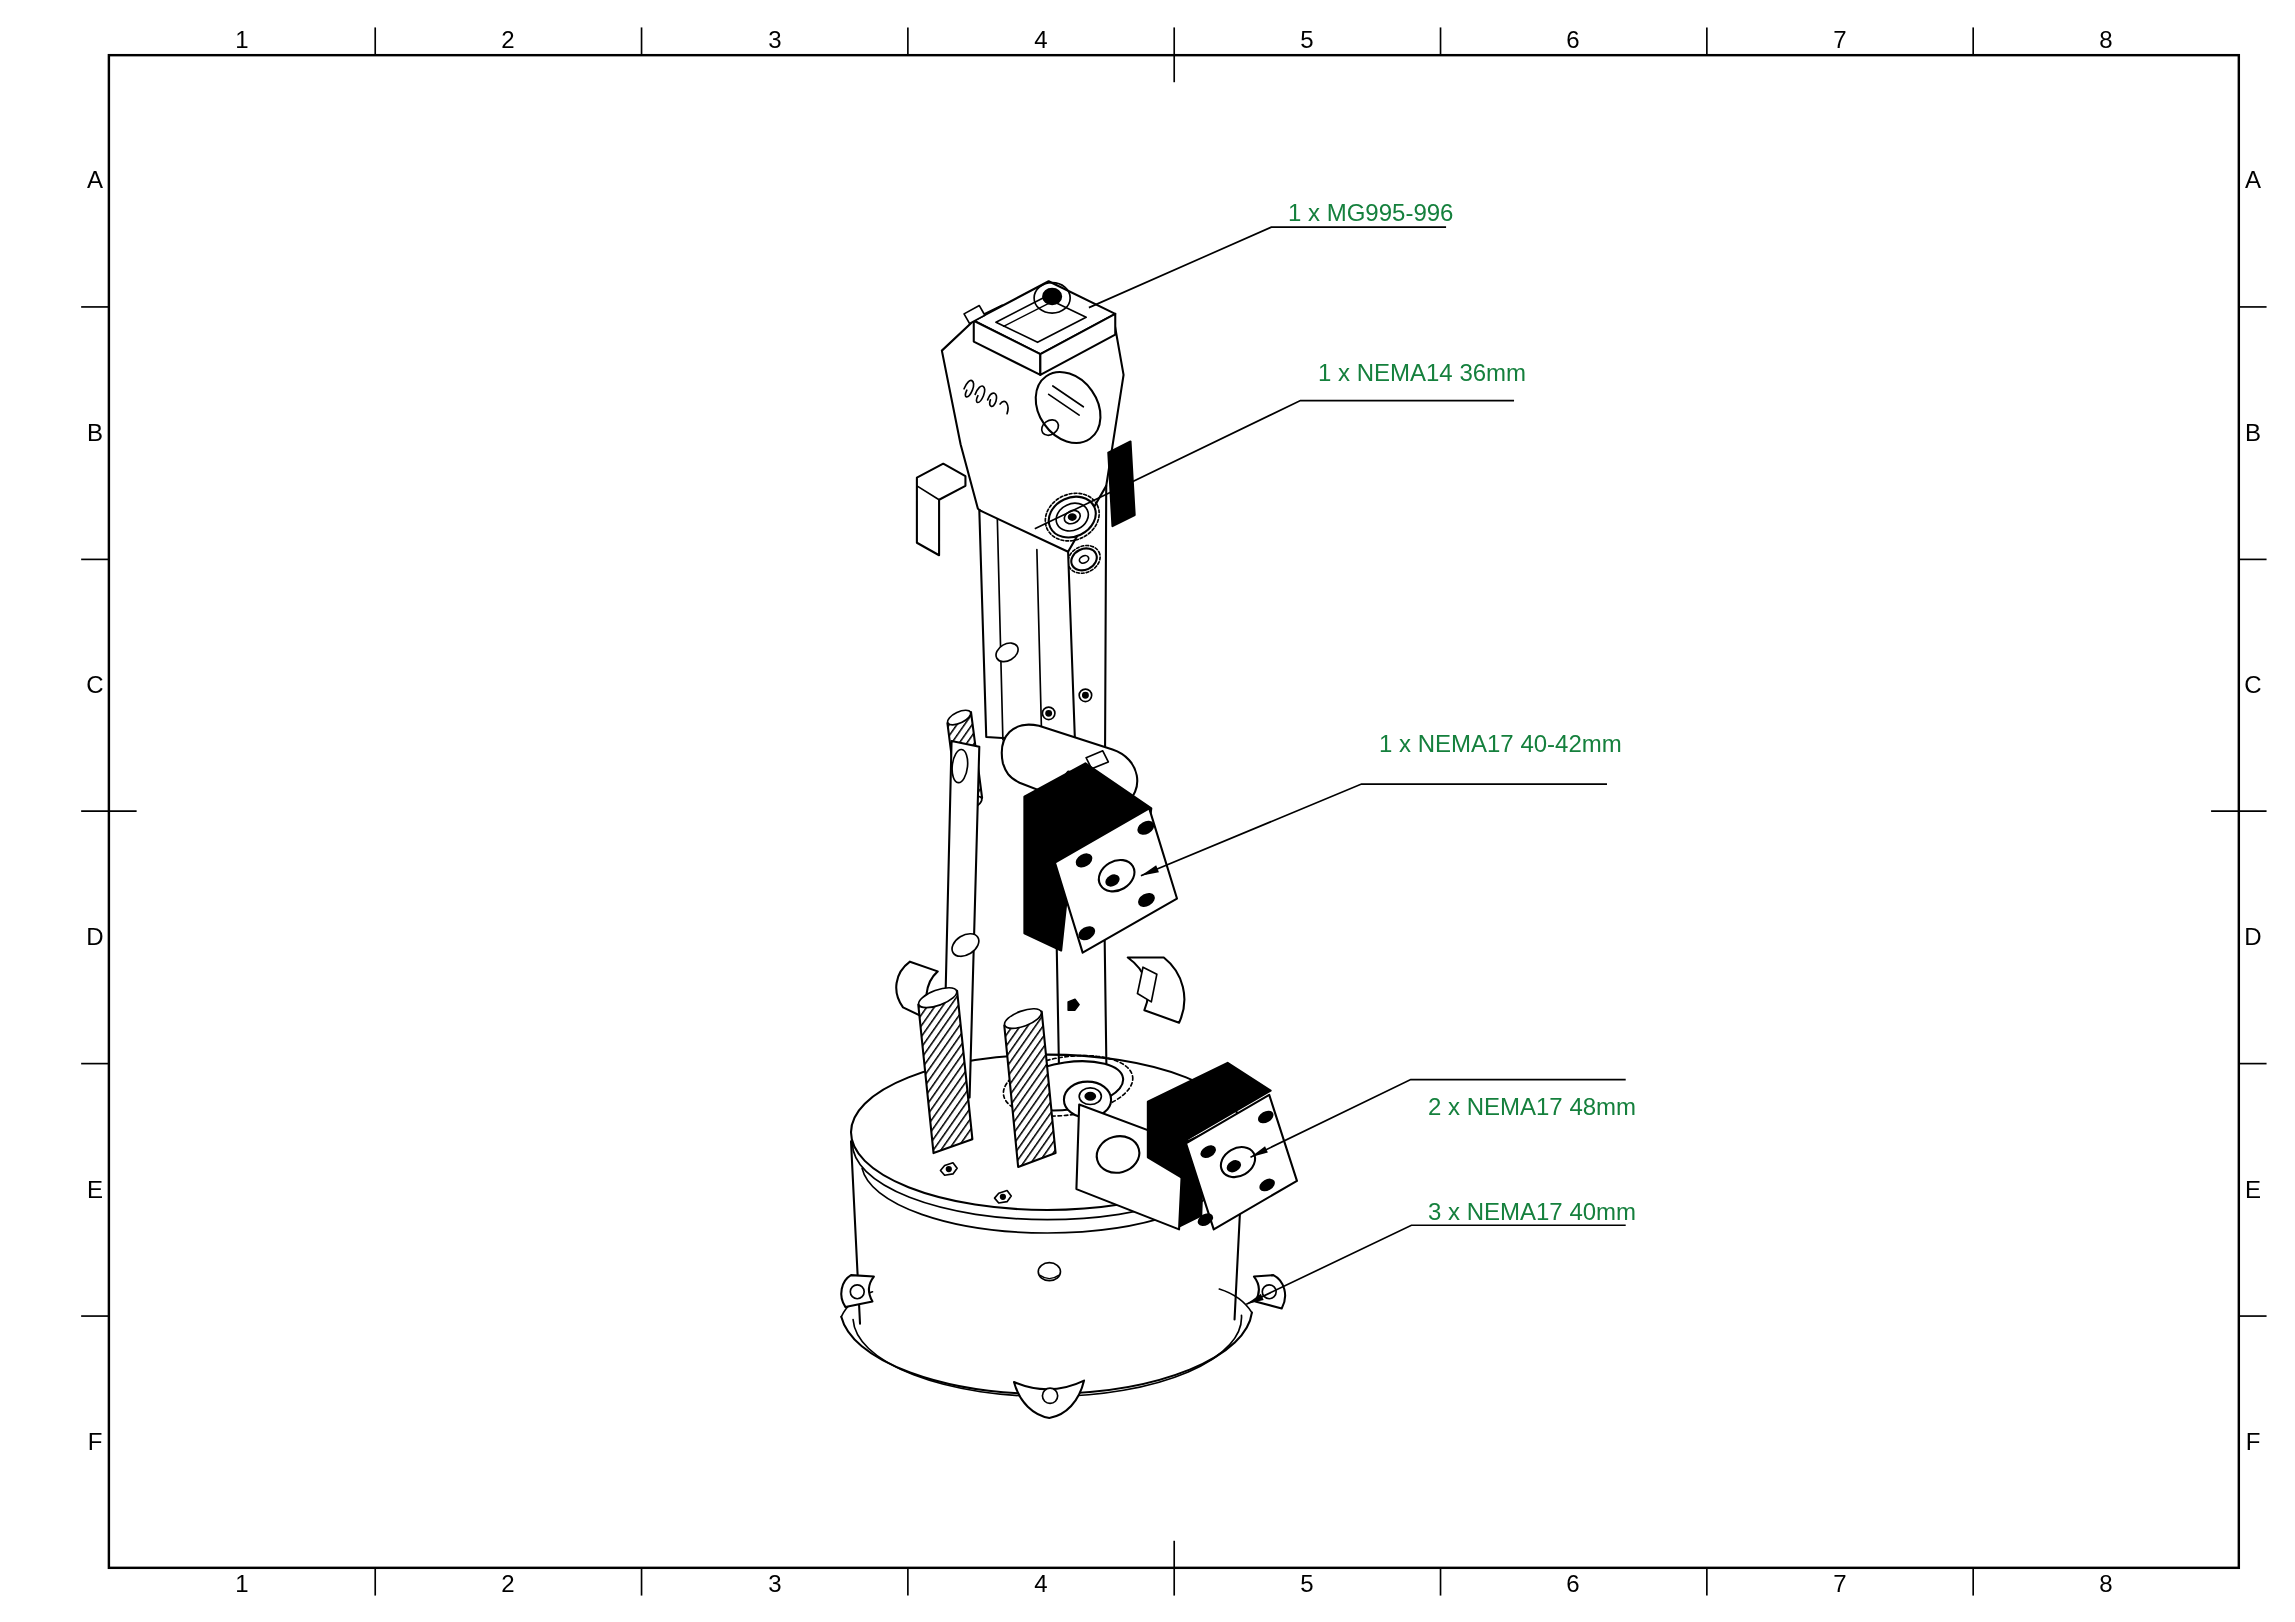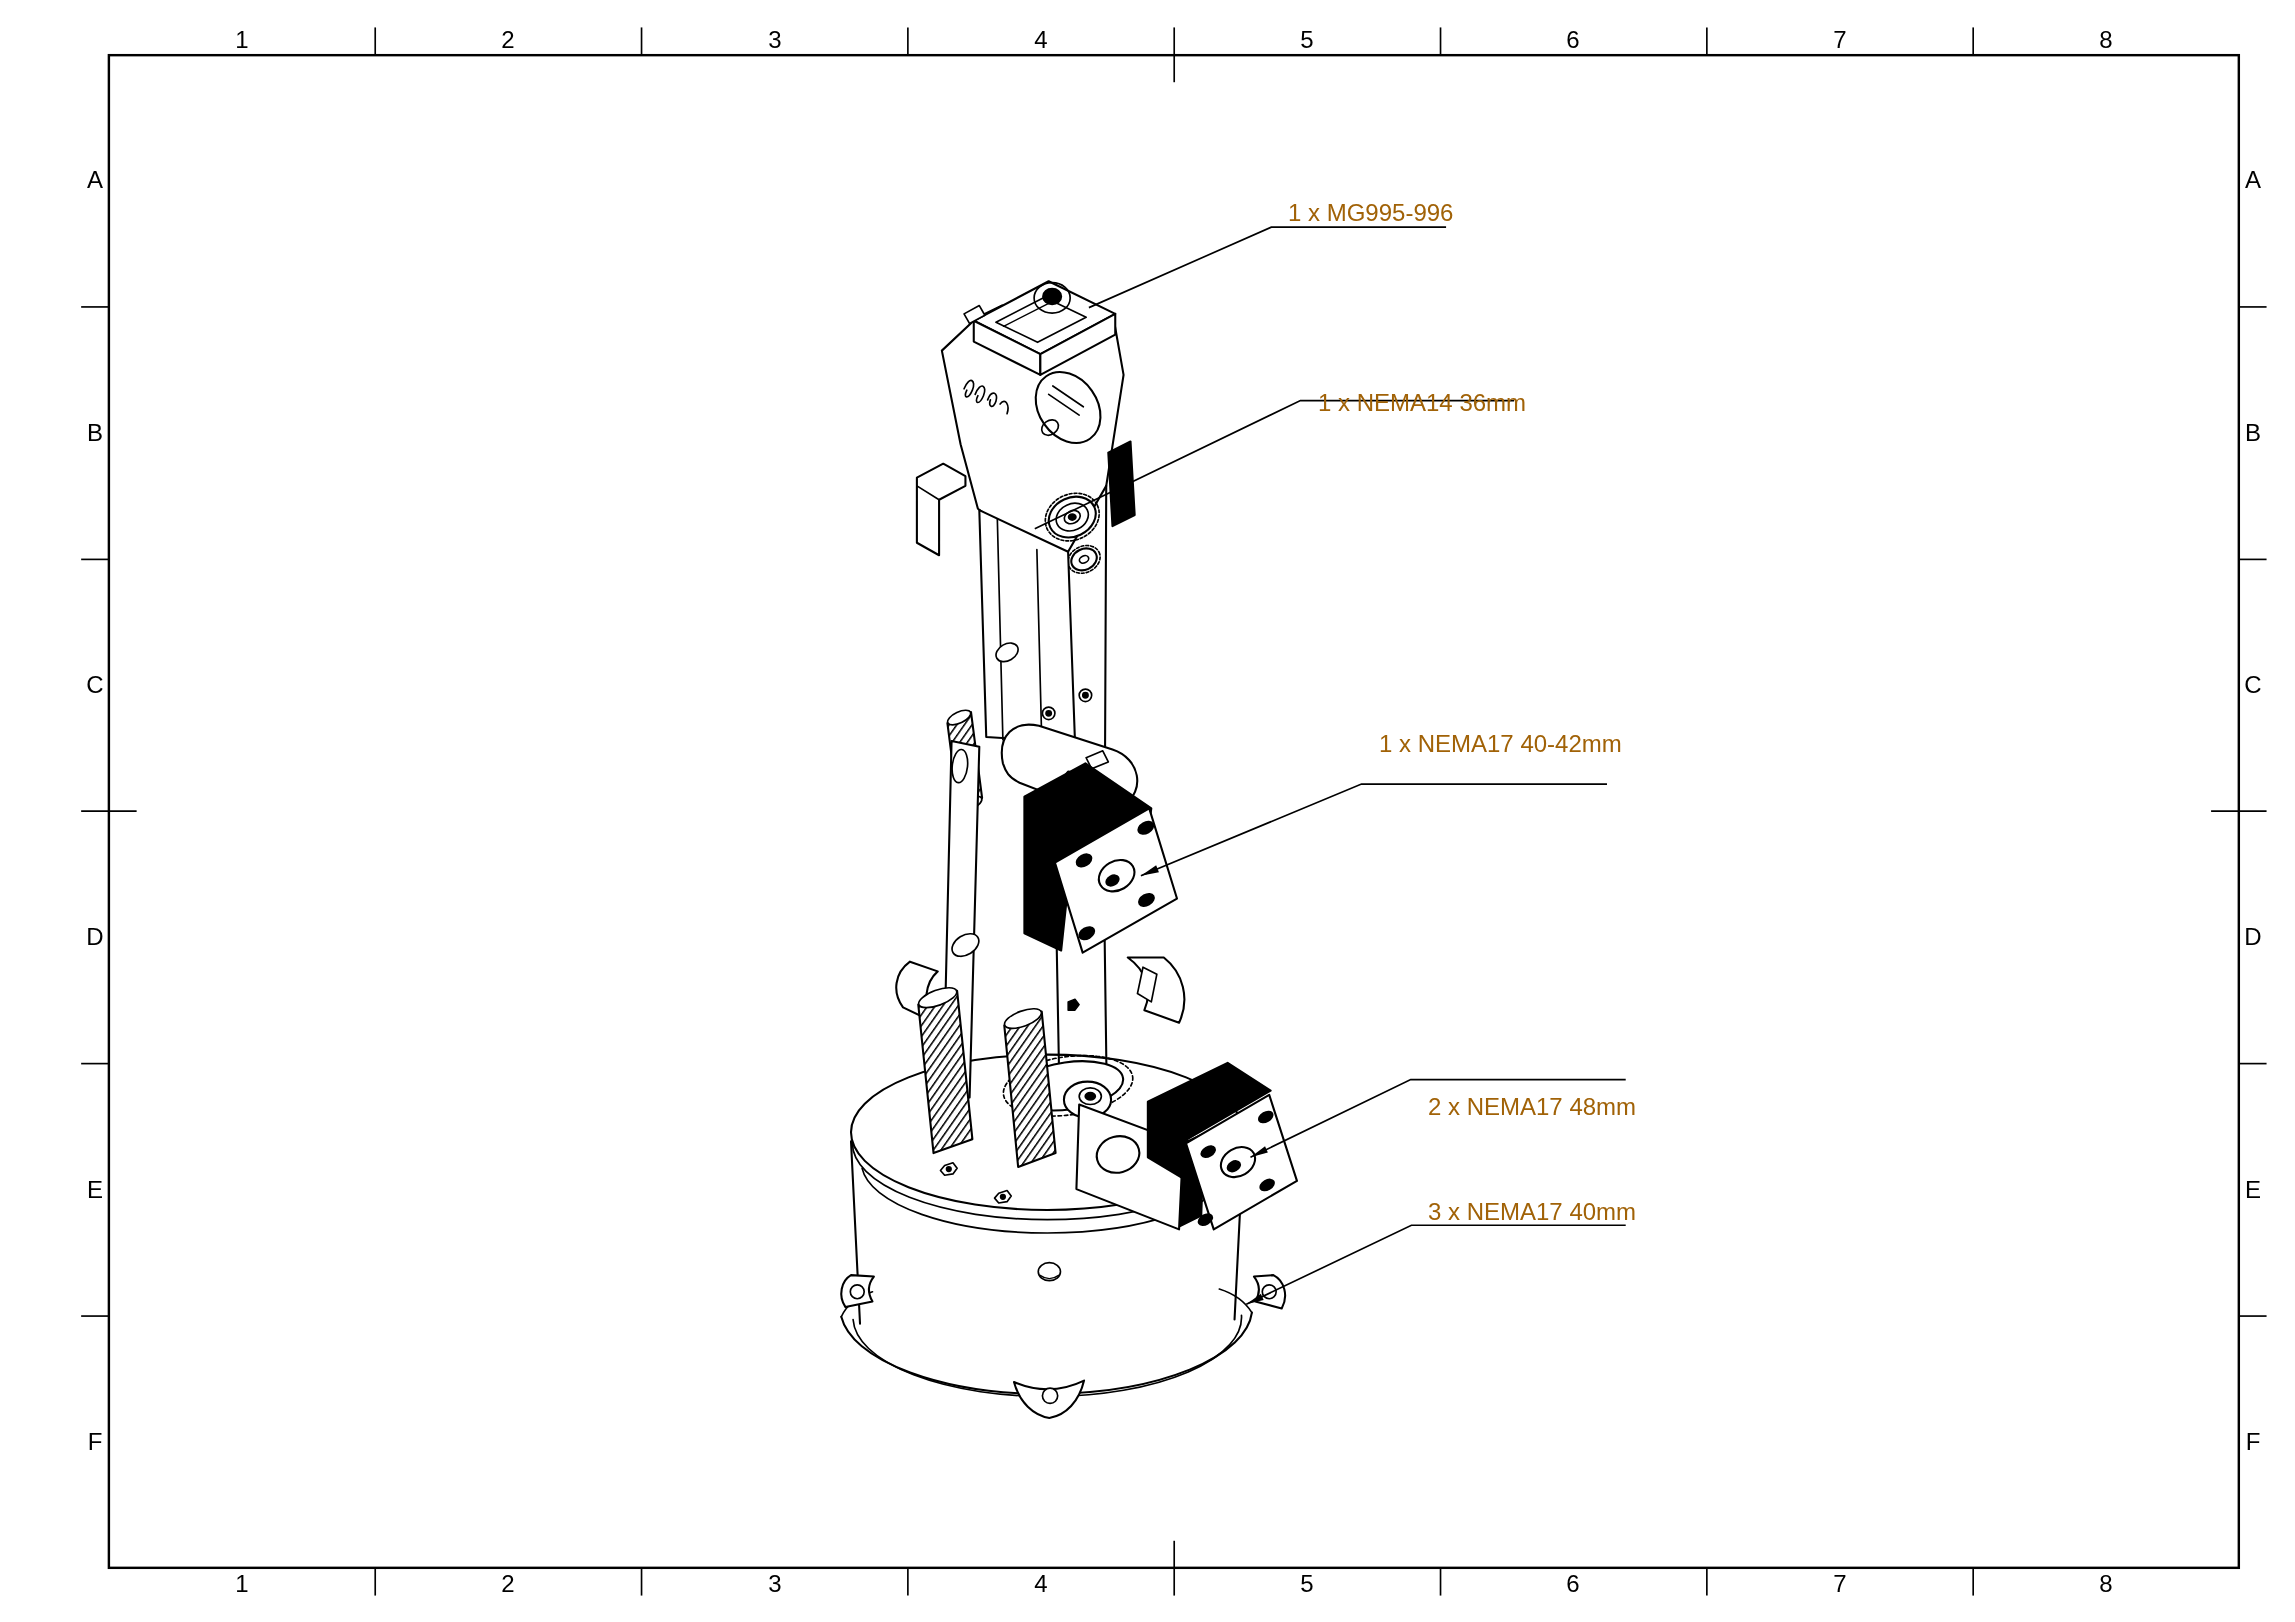--- a/index.html
+++ b/index.html
@@ -14,21 +14,21 @@
   .lbl{
     position:absolute;
     font:24px/26px "Liberation Sans",sans-serif;
     color:#000;
     transform:translate(-50%,-50%);
     white-space:nowrap;
   }
   .callout{
     position:absolute;
     font:24px/26px "Liberation Sans",sans-serif;
-    color:#a16207;
+    color:#15803d;
     white-space:nowrap;
   }
 </style>
 </head>
 <body>
 
 <div class="sheet">
 
 <svg width="2295" height="1623" viewBox="0 0 3309 2339">
   <defs>
@@ -254,19 +254,19 @@
 <div class="lbl" style="left:95px;top:1442px">F</div>
 
 <div class="lbl" style="left:2253px;top:180px">A</div>
 <div class="lbl" style="left:2253px;top:433px">B</div>
 <div class="lbl" style="left:2253px;top:685px">C</div>
 <div class="lbl" style="left:2253px;top:937px">D</div>
 <div class="lbl" style="left:2253px;top:1190px">E</div>
 <div class="lbl" style="left:2253px;top:1442px">F</div>
 
 <div class="callout" style="left:1288px;top:200px">1 x MG995-996</div>
-<div class="callout" style="left:1318px;top:390px">1 x NEMA14 36mm</div>
+<div class="callout" style="left:1318px;top:360px">1 x NEMA14 36mm</div>
 <div class="callout" style="left:1379px;top:731px">1 x NEMA17 40-42mm</div>
 <div class="callout" style="left:1428px;top:1094px">2 x NEMA17 48mm</div>
 <div class="callout" style="left:1428px;top:1199px">3 x NEMA17 40mm</div>
 
 </div>
 
 
 </body></html>

